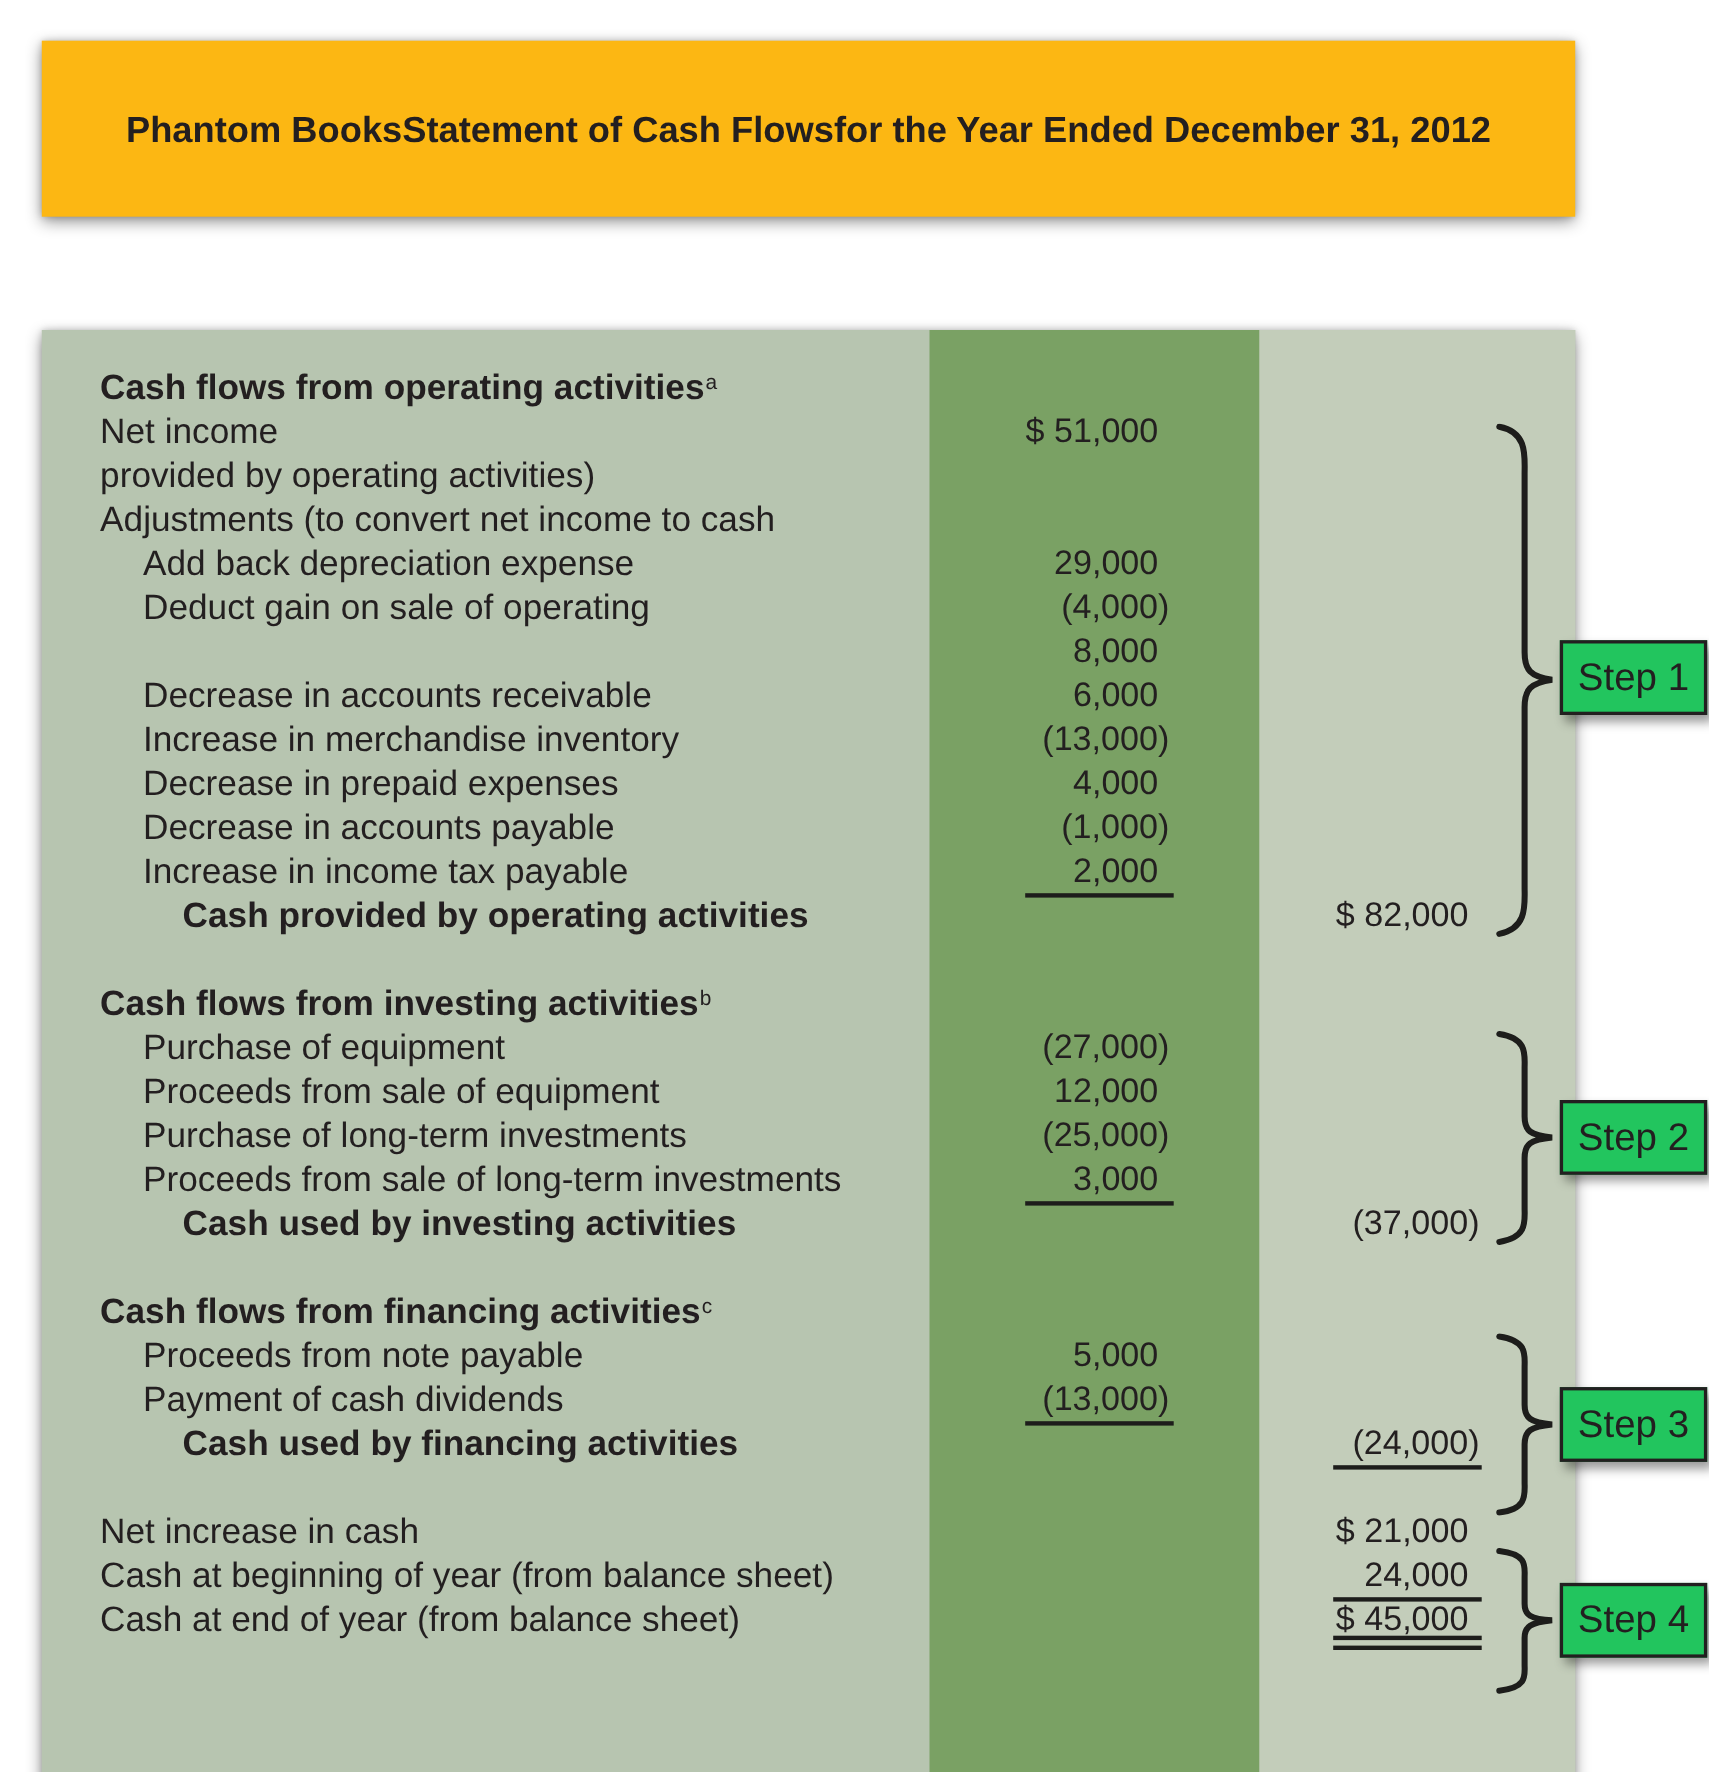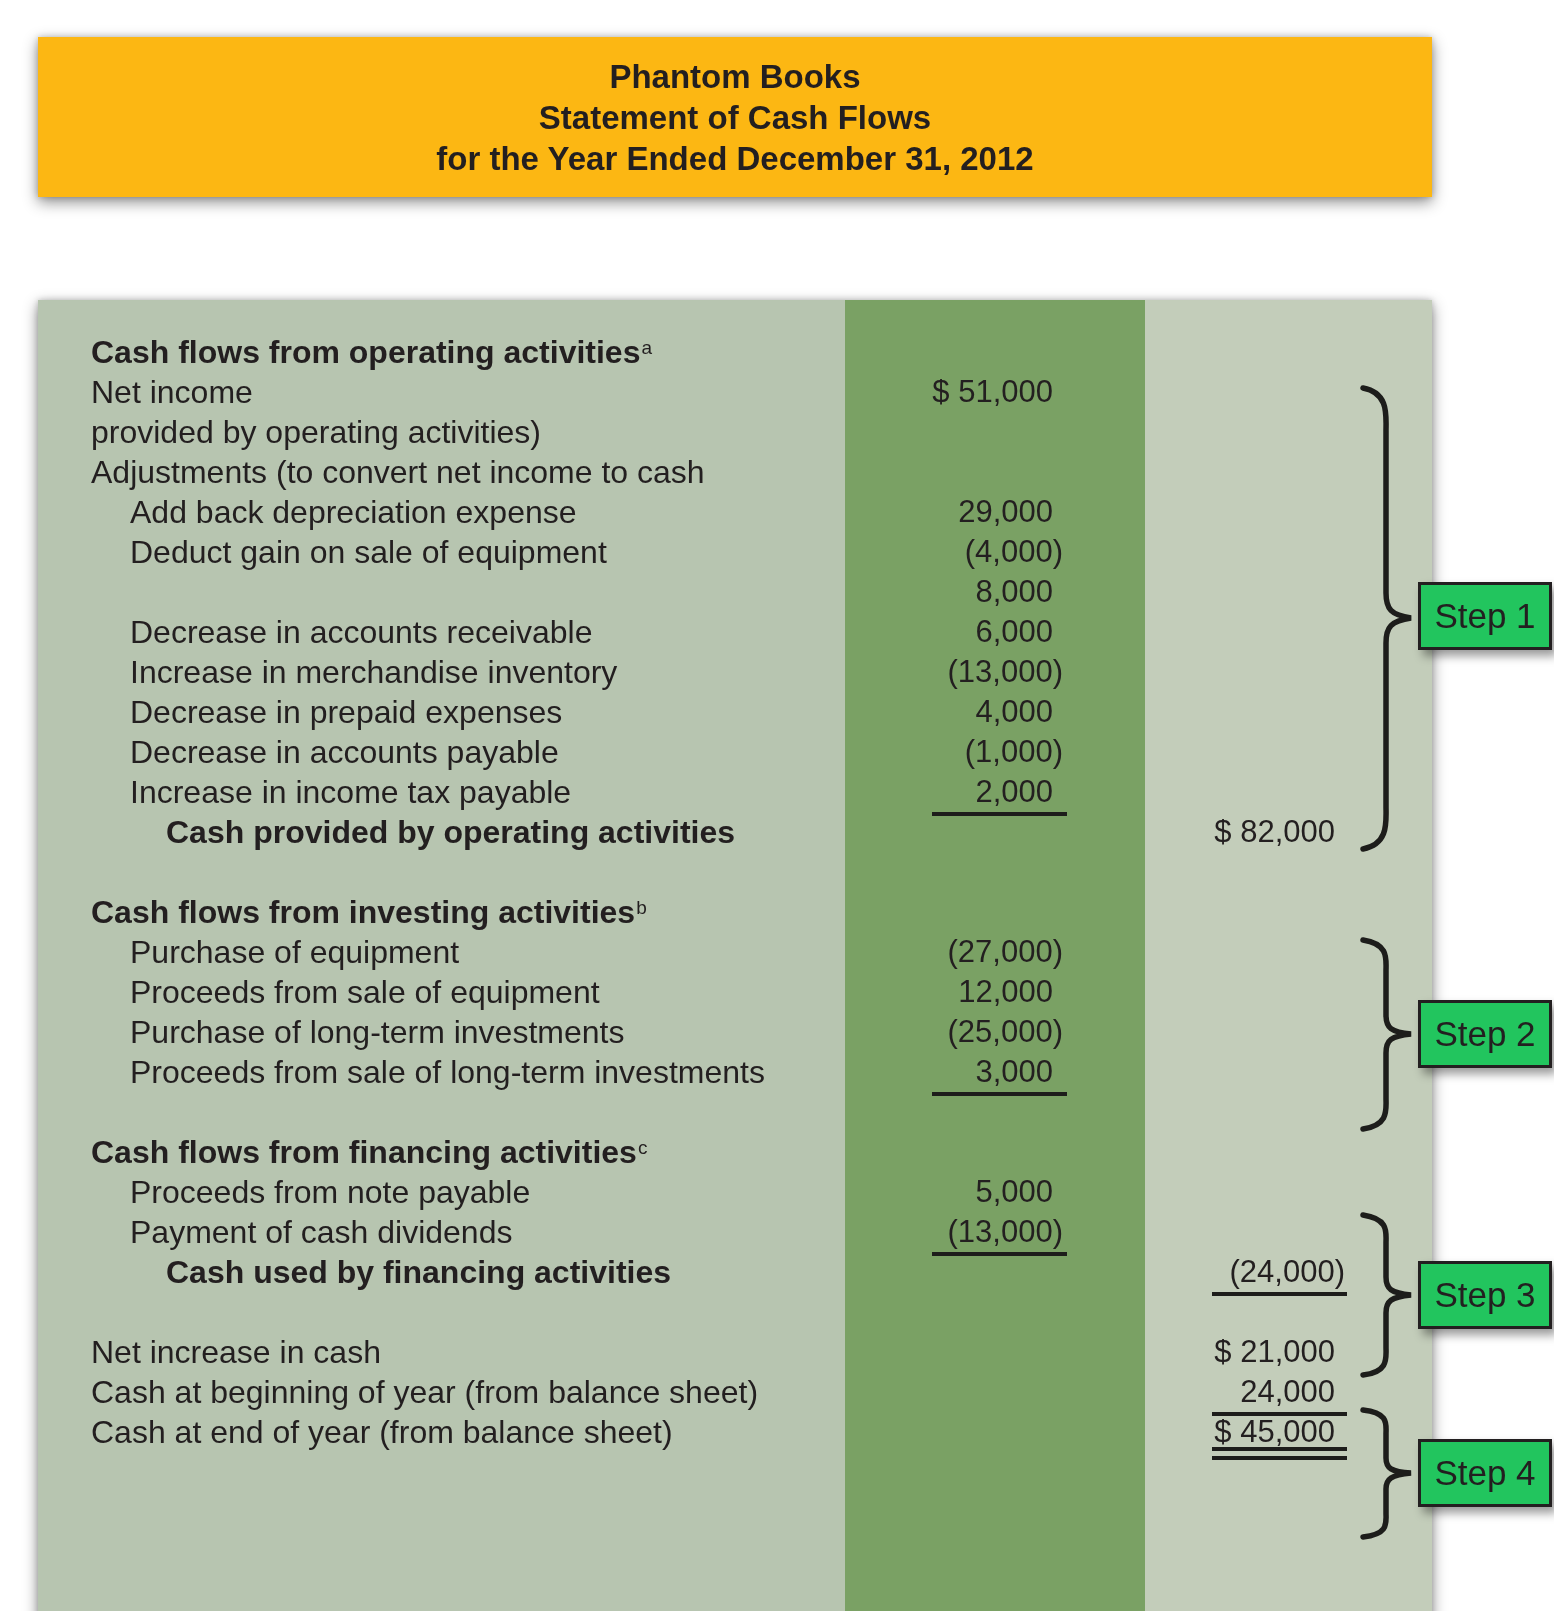--- a/index.html
+++ b/index.html
@@ -5,21 +5,21 @@
   html,body{margin:0;padding:0;background:#ffffff;}
   .page{
     position:relative;width:1554px;height:1611px;background:#ffffff;overflow:hidden;
     font-family:"Liberation Sans","DejaVu Sans",sans-serif;color:#231f20;
   }
   
   .title-box{
     position:absolute;left:38px;top:37px;width:1394px;height:160px;
     background:#fcb713;
     box-shadow:0 5px 14px rgba(0,0,0,.45), 0 0 6px rgba(0,0,0,.18);
-    display:flex;flex-direction:column;align-items:center;justify-content:center;
+    display:flex;flex-direction:row;align-items:center;justify-content:center;
   }
   .title-line{font-weight:700;font-size:33px;line-height:41px;white-space:nowrap;}
   
   .panel{
     position:absolute;left:38px;top:300px;width:1394px;height:1565px;
     background:#b7c5b0;
     box-shadow:0 5px 14px rgba(0,0,0,.45), 0 0 6px rgba(0,0,0,.18);
   }
   .col-mid{position:absolute;left:807px;top:0;width:300px;height:100%;background:#7aa164;}
   .col-right{position:absolute;left:1107px;top:0;width:287px;height:100%;background:#c3cdba;}
@@ -78,21 +78,21 @@
           <span class="label ind0"><span class="label-text">provided by operating activities)</span></span>
         </div>
         <div class="row">
           <span class="label ind0"><span class="label-text">Adjustments (to convert net income to cash</span></span>
         </div>
         <div class="row">
           <span class="label ind1"><span class="label-text">Add back depreciation expense</span></span>
           <span class="val col2 np">29,000</span>
         </div>
         <div class="row">
-          <span class="label ind1"><span class="label-text">Deduct gain on sale of equipment</span></span>
+          <span class="label ind1"><span class="label-text">Deduct gain on sale of operating</span></span>
           <span class="val col2">(4,000)</span>
         </div>
         <div class="row">
           <span class="val col2 np">8,000</span>
         </div>
         <div class="row">
           <span class="label ind1"><span class="label-text">Decrease in accounts receivable</span></span>
           <span class="val col2 np">6,000</span>
         </div>
         <div class="row">
@@ -129,20 +129,24 @@
           <span class="val col2 np">12,000</span>
         </div>
         <div class="row">
           <span class="label ind1"><span class="label-text">Purchase of long-term investments</span></span>
           <span class="val col2">(25,000)</span>
         </div>
         <div class="row">
           <span class="label ind1"><span class="label-text">Proceeds from sale of long-term investments</span></span>
           <span class="val col2 np">3,000</span>
           <div class="rule rule2"></div>
+        </div>
+        <div class="row total">
+          <span class="label ind2"><span class="label-text">Cash used by investing activities</span></span>
+          <span class="val col3">(37,000)</span>
         </div>
         <div class="row"></div>
         <div class="row section">
           <span class="label ind0"><span class="label-text">Cash flows from financing activities</span><sup>c</sup></span>
         </div>
         <div class="row">
           <span class="label ind1"><span class="label-text">Proceeds from note payable</span></span>
           <span class="val col2 np">5,000</span>
         </div>
         <div class="row">

